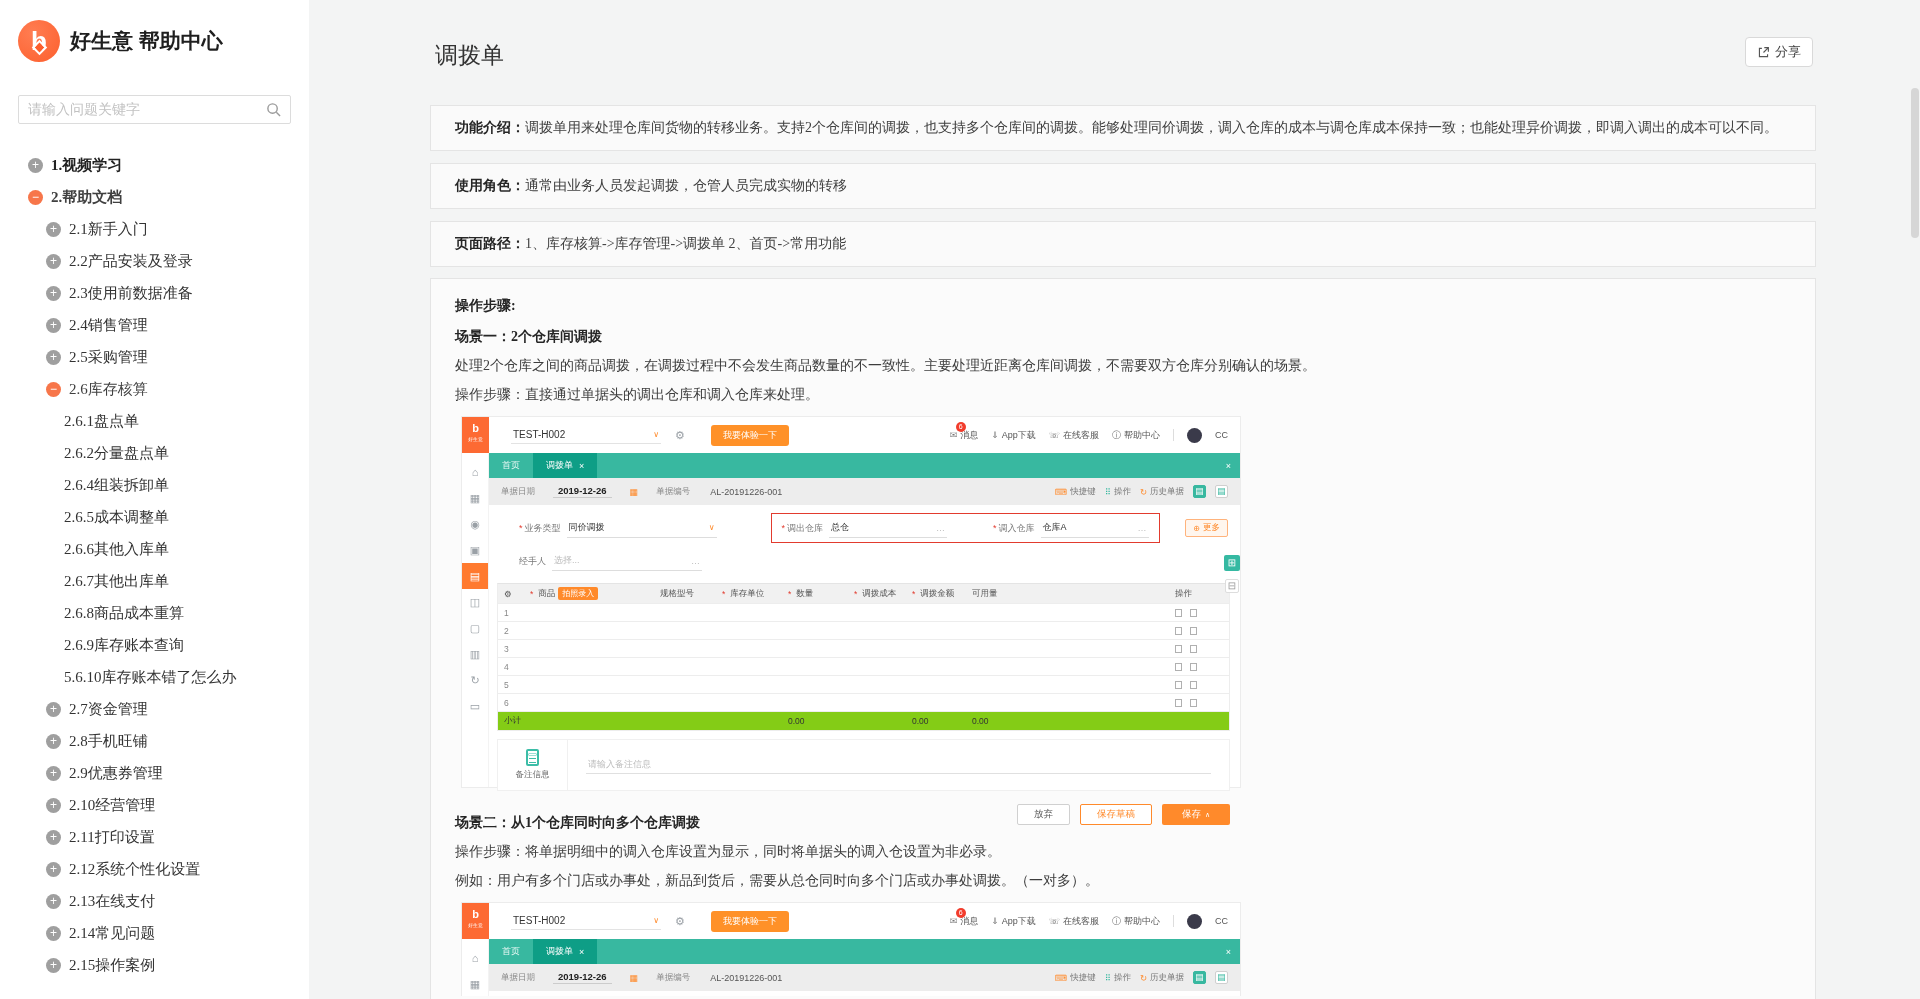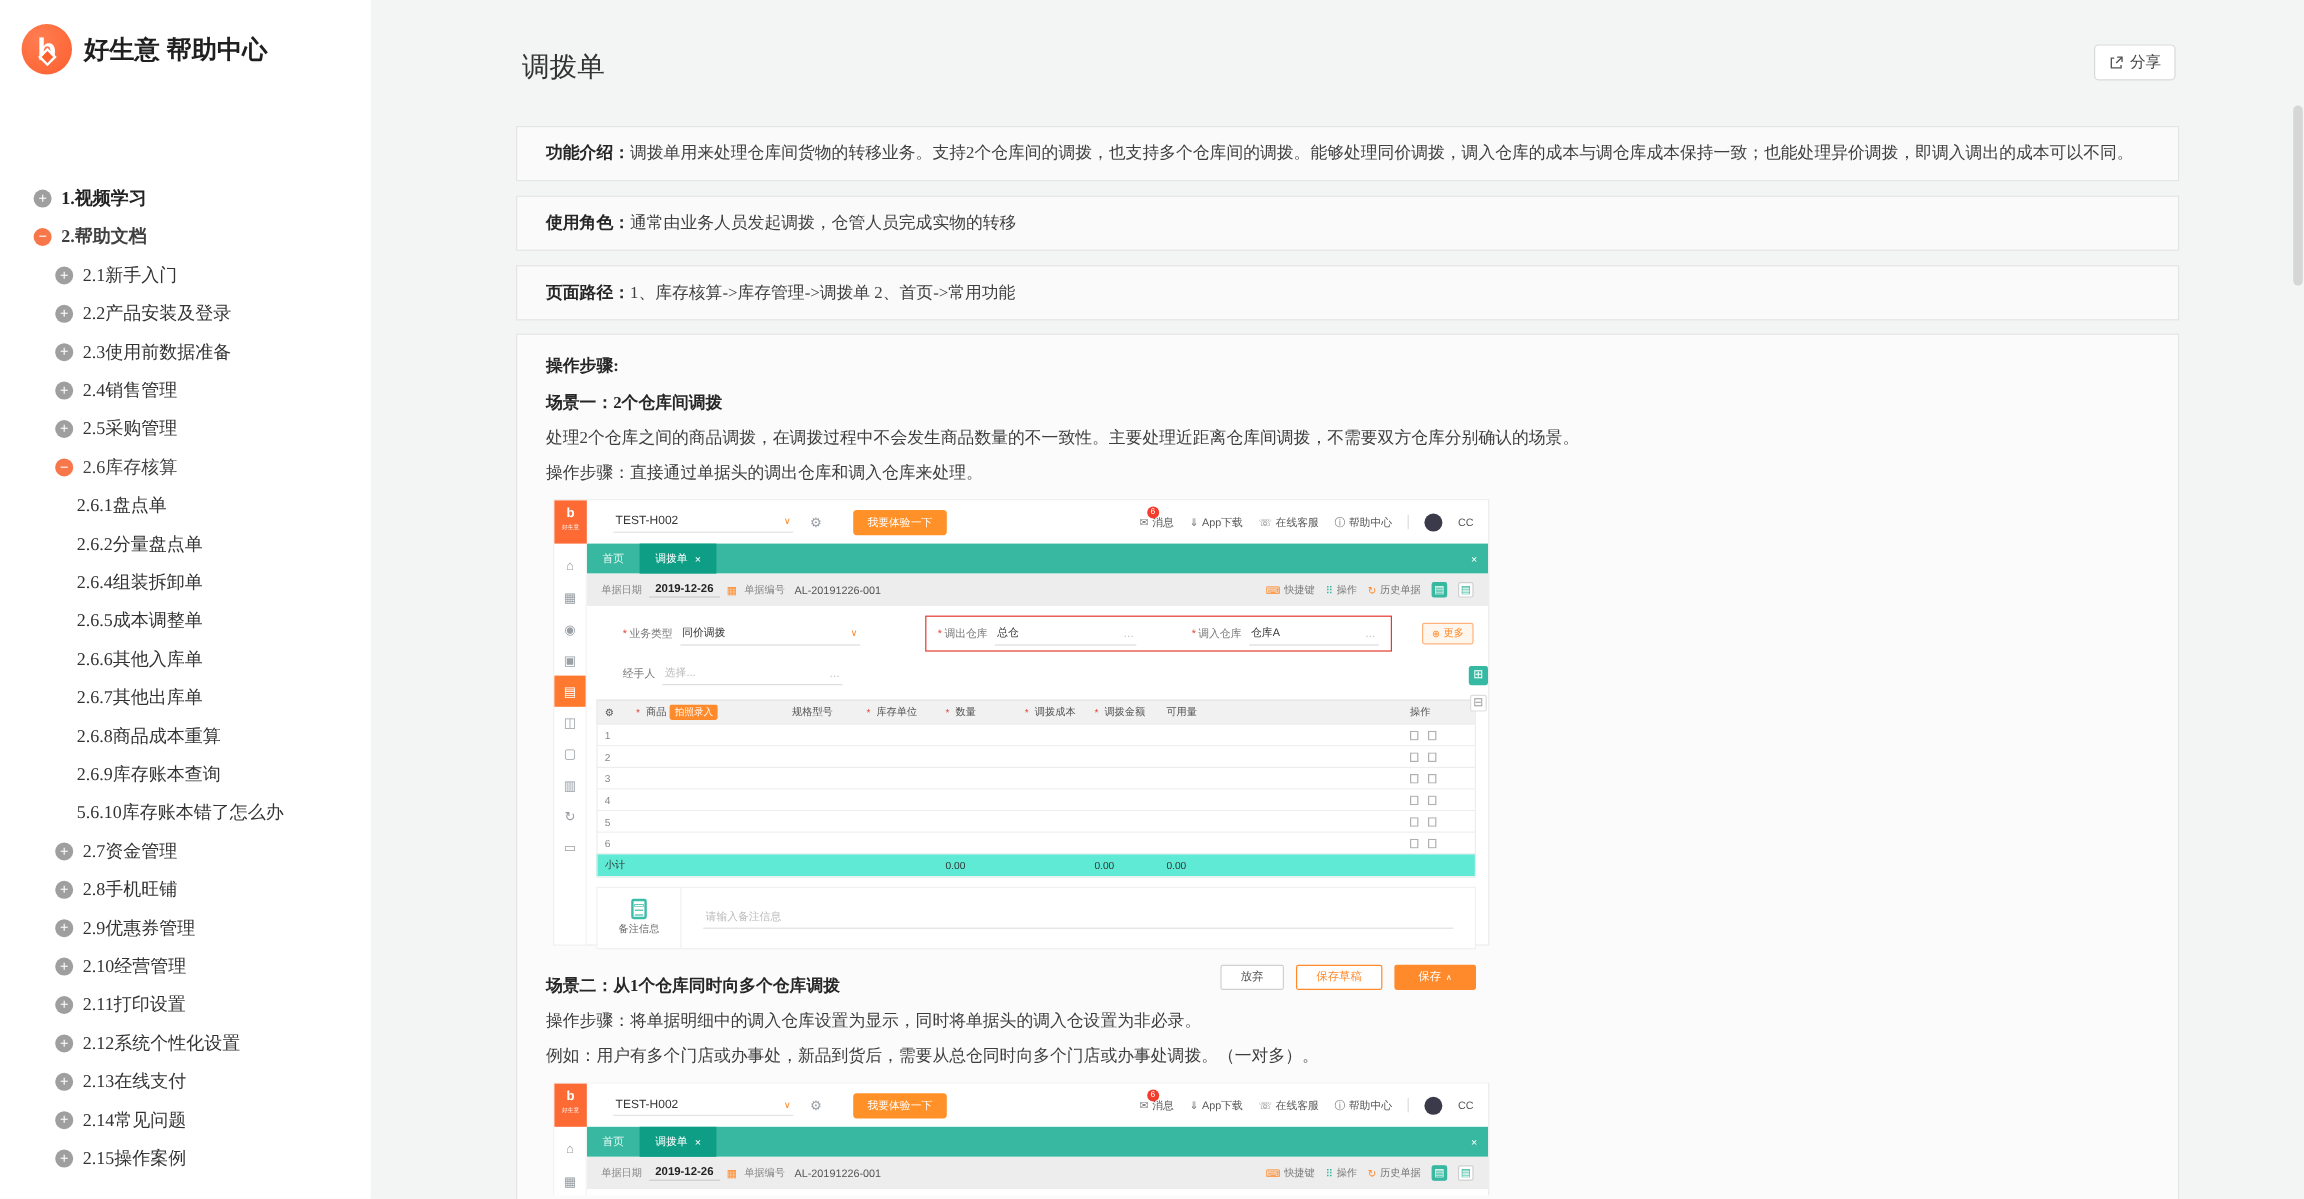--- a/index.html
+++ b/index.html
@@ -75,21 +75,21 @@
   .ti { display:flex; align-items:center; gap:3px; position:relative; }
   .tic { font-size:9px; color:#777; font-style:normal; }
   .badge { position:absolute; top:-7px; left:6px; width:10px; height:10px; background:#f23c2c; color:#fff;
     border-radius:50%; font-size:7px; line-height:10px; text-align:center; font-style:normal; }
   .sep { width:1px; height:12px; background:#ddd; }
   .avatar-dot { width:15px; height:15px; border-radius:50%; background:#3a3a4a; }
   .m-tabbar { height:25px; background:#38b8a0; display:flex; align-items:stretch; color:#e8f8f4; font-size:9px; }
   .mtab { display:flex; align-items:center; padding:0 13px; gap:6px; }
   .mtab.active { background:#0e9e86; color:#fff; }
   .bar-x { margin-left:auto; display:flex; align-items:center; padding:0 9px; color:#fff; }
-  .m-toolbar { height:27px; background:#ededed; display:flex; align-items:center; padding:0 12px; gap:6px;
+  .m-toolbar { height:27px; background:#ededed; display:flex; align-items:center; padding:0 12px; gap:18px;
     font-size:8.5px; color:#888; }
   .m-toolbar .val { color:#222; font-weight:bold; font-size:9.5px; border-bottom:1px solid #ccc; padding:0 5px 1px; }
   .m-toolbar .cal { color:#ff8a2b; font-size:9px; }
   .m-toolbar .val2 { color:#555; font-size:9px; margin-left:2px; }
   .m-tbr { margin-left:auto; display:flex; align-items:center; gap:9px; }
   .tbi { display:flex; align-items:center; gap:3px; color:#777; }
   .tbi i { font-style:normal; font-size:8.5px; }
   .tbi i.o { color:#ff8a2b; } .tbi i.t { color:#38b8a0; }
   .sqb { width:13px; height:13px; border:1px solid #cfcfcf; background:#fff; color:#38b8a0;
     font-size:9px; line-height:11px; text-align:center; border-radius:2px; }
@@ -107,21 +107,21 @@
   .pair { display:flex; gap:46px; margin-left:55px; padding:4px 10px; }
   .variant-1 .pair { outline:1.5px solid #e23b2e; }
   .more-btn { margin-left:auto; border:1px solid #ffb37c; color:#ff8a2b; background:#fff6ee;
     padding:2px 7px; border-radius:2px; font-size:8.5px; display:flex; align-items:center; gap:3px; }
   .more-btn i { font-style:normal; font-size:8px; }
   .m-table { margin:6px 10px 0 8px; font-size:8.5px; }
   .trow { display:grid; grid-template-columns:26px 130px 62px 66px 66px 58px 60px 1fr 60px;
     align-items:center; border:1px solid #ededed; border-top:none; }
   .trow.thead { background:#f1f1f1; height:21px; border-top:1px solid #e4e4e4; color:#555; }
   .trow.tbody { height:18px; background:#fff; color:#888; }
-  .trow.tfoot { background:#5eead4; height:19px; color:#333; }
+  .trow.tfoot { background:#84cc16; height:19px; color:#333; }
   .tc { padding-left:6px; white-space:nowrap; overflow:hidden; display:flex; align-items:center; gap:3px; }
   .pill { background:#ff8a2b; color:#fff; border-radius:2px; padding:1px 4px; font-size:8px; }
   .op { display:inline-block; width:7px; height:8px; border:1px solid #b0b0b0; margin-right:5px; }
   .m-remark { margin:8px 10px 0 8px; border:1px solid #f0f0f0; height:52px; display:flex; background:#fff; }
   .rk-left { width:70px; border-right:1px solid #f0f0f0; display:flex; flex-direction:column;
     align-items:center; justify-content:center; gap:3px; color:#666; font-size:8.5px; }
   .rk-icon { width:13px; height:17px; border:2px solid #3cbda7; border-radius:2px; position:relative; }
   .rk-icon::after { content:""; position:absolute; left:1px; right:1px; top:3px; height:1px;
     box-shadow:0 0 0 .5px #3cbda7, 0 4px 0 0 #3cbda7, 0 8px 0 0 #3cbda7; }
   .rk-input { flex:1; display:flex; align-items:center; padding:0 18px; }
@@ -141,20 +141,27 @@
 </head>
 <body>
 
 <div class="sidebar">
   <div class="brand">
     <span class="logo">
         <span class="b">b</span>
         <span class="dia"></span>
       </span>
     <span class="brand-text">好生意 帮助中心</span>
+  </div>
+  <div class="search">
+    <input placeholder="请输入问题关键字" style="">
+    <svg width="15" height="15" viewBox="0 0 16 16">
+      <circle cx="7" cy="7" r="5" fill="none" stroke="#9a9a9a" stroke-width="1.5"></circle>
+      <line x1="11" y1="11" x2="15" y2="15" stroke="#9a9a9a" stroke-width="1.5"></line>
+    </svg>
   </div>
   <div class="tree" id="tree">
       <div class="tree-item lv1">
         <span class="tg plus">+</span>
         <span class="tlbl">1.视频学习</span>
       </div>
       <div class="tree-item lv1 hl">
         <span class="tg minus">−</span>
         <span class="tlbl">2.帮助文档</span>
       </div>

